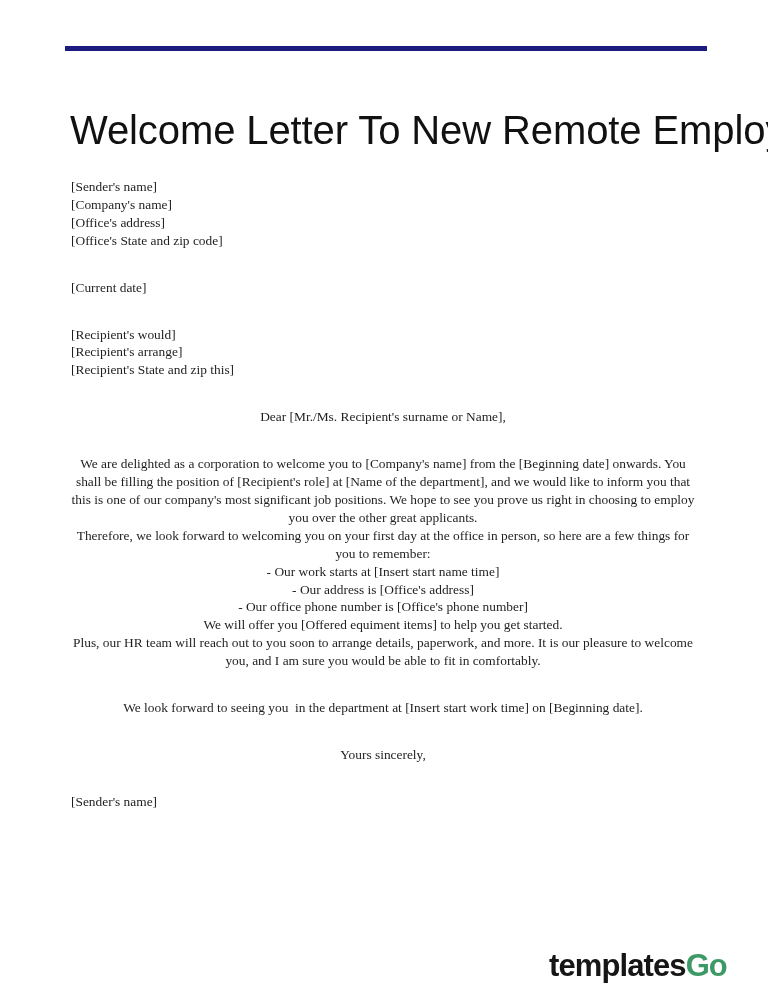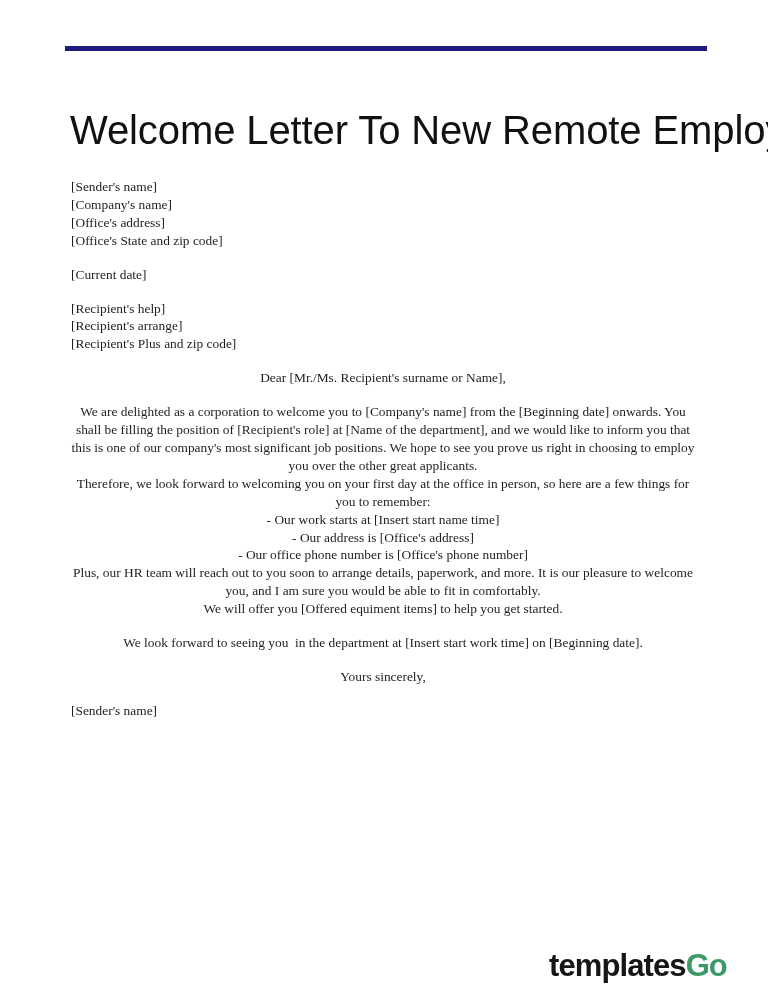--- a/index.html
+++ b/index.html
@@ -56,21 +56,21 @@
     font-size: 13.4px;
     line-height: 17.9px;
     color: #1e1e1e;
     font-family: Liberation Serif, serif;
   }
 
   .block {
     margin: 0;
   }
   .block + .block {
-    margin-top: 16px;
+    margin-top: 29px;
   }
   .line {
     display: block;
     white-space: pre-wrap;
   }
   .para {
     margin: 0;
     text-align: center;
     white-space: pre-wrap;
   }
@@ -106,37 +106,37 @@
       <span class="line">[Company's name]</span>
       <span class="line">[Office's address]</span>
       <span class="line">[Office's State and zip code]</span>
     </div>
 
     <div class="block">
       <span class="line">[Current date]</span>
     </div>
 
     <div class="block">
-      <span class="line">[Recipient's help]</span>
+      <span class="line">[Recipient's would]</span>
       <span class="line">[Recipient's arrange]</span>
-      <span class="line">[Recipient's Plus and zip code]</span>
+      <span class="line">[Recipient's State and zip this]</span>
     </div>
 
     <div class="block">
       <p class="para">Dear [Mr./Ms. Recipient's surname or Name],</p>
     </div>
 
     <div class="block">
       <p class="para">We are delighted as a corporation to welcome you to [Company's name] from the [Beginning date] onwards. You shall be filling the position of [Recipient's role] at [Name of the department], and we would like to inform you that this is one of our company's most significant job positions. We hope to see you prove us right in choosing to employ you over the other great applicants.</p>
       <p class="para tight">Therefore, we look forward to welcoming you on your first day at the office in person, so here are a few things for you to remember:</p>
       <p class="para tight">- Our work starts at [Insert start name time]</p>
       <p class="para tight">- Our address is [Office's address]</p>
       <p class="para tight">- Our office phone number is [Office's phone number]</p>
+      <p class="para tight">We will offer you [Offered equiment items] to help you get started.</p>
       <p class="para tight">Plus, our HR team will reach out to you soon to arrange details, paperwork, and more. It is our pleasure to welcome you, and I am sure you would be able to fit in comfortably.</p>
-      <p class="para tight">We will offer you [Offered equiment items] to help you get started.</p>
     </div>
 
     <div class="block">
       <p class="para">We look forward to seeing you  in the department at [Insert start work time] on [Beginning date].</p>
     </div>
 
     <div class="block">
       <p class="para">Yours sincerely,</p>
     </div>
 

